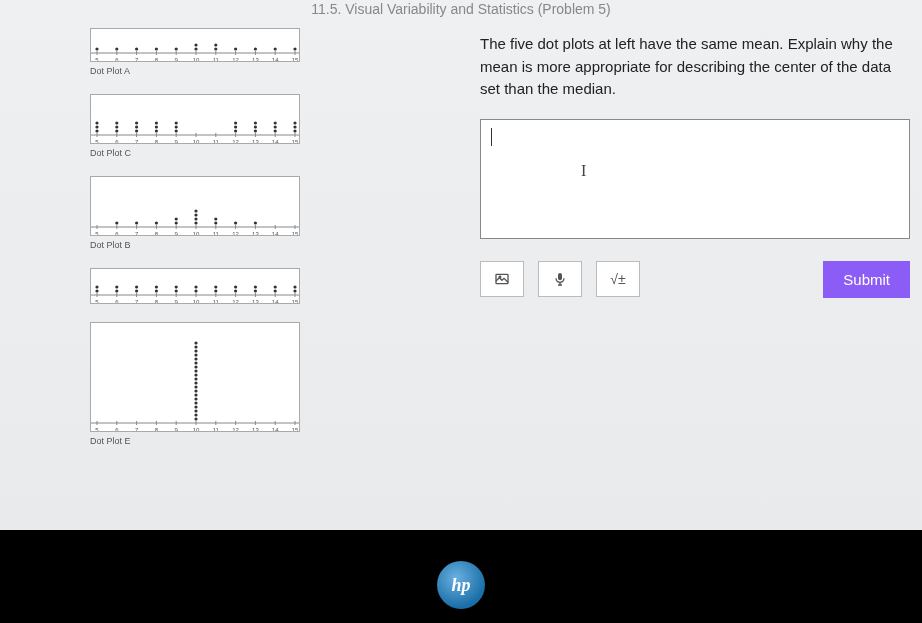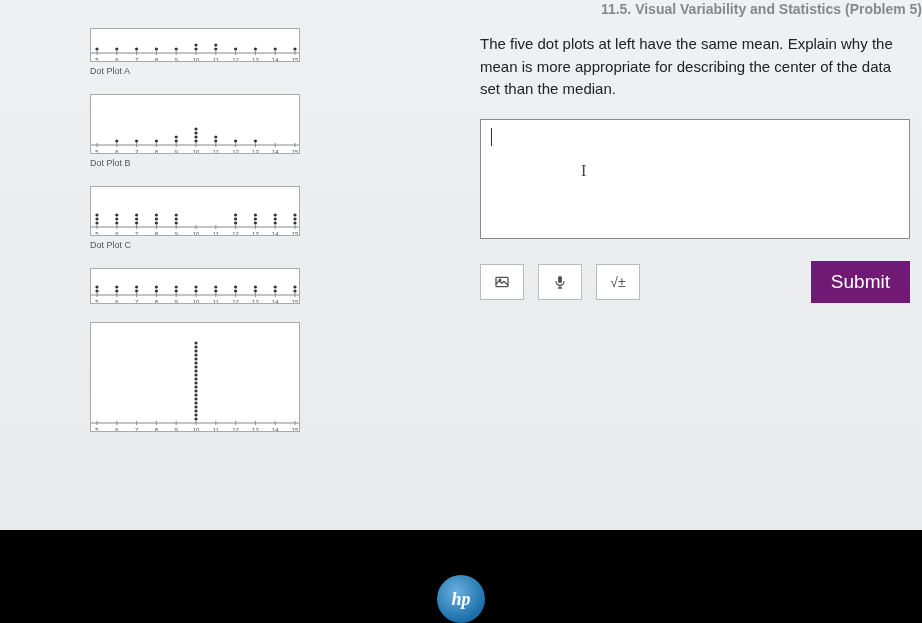--- a/index.html
+++ b/index.html
@@ -10,23 +10,23 @@
       background: linear-gradient(to bottom, #eef0f2 0%, #e8eaec 85%, #000 85%, #000 100%);
       position: relative;
       overflow: hidden;
     }
     .header-title {
       position: absolute;
       top: 0;
       left: 0;
       right: 0;
       height: 18px;
-      text-align: right;
+      text-align: center;
       font-size: 14px;
-      font-weight: 700;
+      font-weight: 400;
       color: #888;
       padding-top: 1px;
       overflow: hidden;
     }
     .main {
       position: absolute;
       top: 18px;
       left: 0;
       right: 0;
       bottom: 92px;
@@ -100,30 +100,30 @@
       display: flex;
       align-items: center;
       justify-content: center;
       font-size: 14px;
       color: #555;
       cursor: pointer;
     }
     .tool-btn svg { width: 16px; height: 16px; }
     .spacer { flex: 1; }
     .submit-btn {
-      background: #701a75;
+      background: #8b5cf6;
       color: #fff;
       border: none;
       padding: 10px 20px;
-      font-size: 19px;
+      font-size: 15px;
       cursor: pointer;
     }
     .hp-logo {
       position: absolute;
-      bottom: 0;
+      bottom: 14px;
       left: 50%;
       transform: translateX(-50%);
       width: 48px;
       height: 48px;
       border-radius: 50%;
       background: radial-gradient(circle at 40% 35%, #6ab0e0, #1a6fa8 70%);
       color: #fff;
       font-style: italic;
       font-weight: bold;
       font-size: 18px;
@@ -173,61 +173,20 @@
           <text x="164.4" y="33" font-size="6" fill="#555" text-anchor="middle">13</text>
           <circle cx="164.4" cy="20" r="1.6" fill="#333"></circle>
           <line x1="184.20000000000002" y1="22" x2="184.20000000000002" y2="26" stroke="#888"></line>
           <text x="184.20000000000002" y="33" font-size="6" fill="#555" text-anchor="middle">14</text>
           <circle cx="184.20000000000002" cy="20" r="1.6" fill="#333"></circle>
           <line x1="204" y1="22" x2="204" y2="26" stroke="#888"></line>
           <text x="204" y="33" font-size="6" fill="#555" text-anchor="middle">15</text>
           <circle cx="204" cy="20" r="1.6" fill="#333"></circle>
         </svg>
         <div class="plot-caption">Dot Plot A</div>
-      </div>
-      <div class="plot-wrap">
-        <svg class="dotplot" width="210" height="60">
-          <line x1="0" y1="50" x2="210" y2="50" stroke="#888" stroke-width="1"></line>
-          <line x1="6" y1="48" x2="6" y2="52" stroke="#888"></line>
-          <text x="6" y="59" font-size="6" fill="#555" text-anchor="middle">5</text>
-          <line x1="25.8" y1="48" x2="25.8" y2="52" stroke="#888"></line>
-          <text x="25.8" y="59" font-size="6" fill="#555" text-anchor="middle">6</text>
-          <circle cx="25.8" cy="46" r="1.6" fill="#333"></circle>
-          <line x1="45.6" y1="48" x2="45.6" y2="52" stroke="#888"></line>
-          <text x="45.6" y="59" font-size="6" fill="#555" text-anchor="middle">7</text>
-          <circle cx="45.6" cy="46" r="1.6" fill="#333"></circle>
-          <line x1="65.4" y1="48" x2="65.4" y2="52" stroke="#888"></line>
-          <text x="65.4" y="59" font-size="6" fill="#555" text-anchor="middle">8</text>
-          <circle cx="65.4" cy="46" r="1.6" fill="#333"></circle>
-          <line x1="85.2" y1="48" x2="85.2" y2="52" stroke="#888"></line>
-          <text x="85.2" y="59" font-size="6" fill="#555" text-anchor="middle">9</text>
-          <circle cx="85.2" cy="46" r="1.6" fill="#333"></circle>
-          <circle cx="85.2" cy="42" r="1.6" fill="#333"></circle>
-          <line x1="105" y1="48" x2="105" y2="52" stroke="#888"></line>
-          <text x="105" y="59" font-size="6" fill="#555" text-anchor="middle">10</text>
-          <circle cx="105" cy="46" r="1.6" fill="#333"></circle>
-          <circle cx="105" cy="42" r="1.6" fill="#333"></circle>
-          <circle cx="105" cy="38" r="1.6" fill="#333"></circle>
-          <circle cx="105" cy="34" r="1.6" fill="#333"></circle>
-          <line x1="124.8" y1="48" x2="124.8" y2="52" stroke="#888"></line>
-          <text x="124.8" y="59" font-size="6" fill="#555" text-anchor="middle">11</text>
-          <circle cx="124.8" cy="46" r="1.6" fill="#333"></circle>
-          <circle cx="124.8" cy="42" r="1.6" fill="#333"></circle>
-          <line x1="144.6" y1="48" x2="144.6" y2="52" stroke="#888"></line>
-          <text x="144.6" y="59" font-size="6" fill="#555" text-anchor="middle">12</text>
-          <circle cx="144.6" cy="46" r="1.6" fill="#333"></circle>
-          <line x1="164.4" y1="48" x2="164.4" y2="52" stroke="#888"></line>
-          <text x="164.4" y="59" font-size="6" fill="#555" text-anchor="middle">13</text>
-          <circle cx="164.4" cy="46" r="1.6" fill="#333"></circle>
-          <line x1="184.20000000000002" y1="48" x2="184.20000000000002" y2="52" stroke="#888"></line>
-          <text x="184.20000000000002" y="59" font-size="6" fill="#555" text-anchor="middle">14</text>
-          <line x1="204" y1="48" x2="204" y2="52" stroke="#888"></line>
-          <text x="204" y="59" font-size="6" fill="#555" text-anchor="middle">15</text>
-        </svg>
-        <div class="plot-caption">Dot Plot B</div>
       </div>
       <div class="plot-wrap">
         <svg class="dotplot" width="210" height="50">
           <line x1="0" y1="40" x2="210" y2="40" stroke="#888" stroke-width="1"></line>
           <line x1="6" y1="38" x2="6" y2="42" stroke="#888"></line>
           <text x="6" y="49" font-size="6" fill="#555" text-anchor="middle">5</text>
           <circle cx="6" cy="36" r="1.6" fill="#333"></circle>
           <circle cx="6" cy="32" r="1.6" fill="#333"></circle>
           <circle cx="6" cy="28" r="1.6" fill="#333"></circle>
           <line x1="25.8" y1="38" x2="25.8" y2="42" stroke="#888"></line>
@@ -271,20 +230,61 @@
           <circle cx="184.20000000000002" cy="28" r="1.6" fill="#333"></circle>
           <line x1="204" y1="38" x2="204" y2="42" stroke="#888"></line>
           <text x="204" y="49" font-size="6" fill="#555" text-anchor="middle">15</text>
           <circle cx="204" cy="36" r="1.6" fill="#333"></circle>
           <circle cx="204" cy="32" r="1.6" fill="#333"></circle>
           <circle cx="204" cy="28" r="1.6" fill="#333"></circle>
         </svg>
         <div class="plot-caption">Dot Plot C</div>
       </div>
       <div class="plot-wrap">
+        <svg class="dotplot" width="210" height="60">
+          <line x1="0" y1="50" x2="210" y2="50" stroke="#888" stroke-width="1"></line>
+          <line x1="6" y1="48" x2="6" y2="52" stroke="#888"></line>
+          <text x="6" y="59" font-size="6" fill="#555" text-anchor="middle">5</text>
+          <line x1="25.8" y1="48" x2="25.8" y2="52" stroke="#888"></line>
+          <text x="25.8" y="59" font-size="6" fill="#555" text-anchor="middle">6</text>
+          <circle cx="25.8" cy="46" r="1.6" fill="#333"></circle>
+          <line x1="45.6" y1="48" x2="45.6" y2="52" stroke="#888"></line>
+          <text x="45.6" y="59" font-size="6" fill="#555" text-anchor="middle">7</text>
+          <circle cx="45.6" cy="46" r="1.6" fill="#333"></circle>
+          <line x1="65.4" y1="48" x2="65.4" y2="52" stroke="#888"></line>
+          <text x="65.4" y="59" font-size="6" fill="#555" text-anchor="middle">8</text>
+          <circle cx="65.4" cy="46" r="1.6" fill="#333"></circle>
+          <line x1="85.2" y1="48" x2="85.2" y2="52" stroke="#888"></line>
+          <text x="85.2" y="59" font-size="6" fill="#555" text-anchor="middle">9</text>
+          <circle cx="85.2" cy="46" r="1.6" fill="#333"></circle>
+          <circle cx="85.2" cy="42" r="1.6" fill="#333"></circle>
+          <line x1="105" y1="48" x2="105" y2="52" stroke="#888"></line>
+          <text x="105" y="59" font-size="6" fill="#555" text-anchor="middle">10</text>
+          <circle cx="105" cy="46" r="1.6" fill="#333"></circle>
+          <circle cx="105" cy="42" r="1.6" fill="#333"></circle>
+          <circle cx="105" cy="38" r="1.6" fill="#333"></circle>
+          <circle cx="105" cy="34" r="1.6" fill="#333"></circle>
+          <line x1="124.8" y1="48" x2="124.8" y2="52" stroke="#888"></line>
+          <text x="124.8" y="59" font-size="6" fill="#555" text-anchor="middle">11</text>
+          <circle cx="124.8" cy="46" r="1.6" fill="#333"></circle>
+          <circle cx="124.8" cy="42" r="1.6" fill="#333"></circle>
+          <line x1="144.6" y1="48" x2="144.6" y2="52" stroke="#888"></line>
+          <text x="144.6" y="59" font-size="6" fill="#555" text-anchor="middle">12</text>
+          <circle cx="144.6" cy="46" r="1.6" fill="#333"></circle>
+          <line x1="164.4" y1="48" x2="164.4" y2="52" stroke="#888"></line>
+          <text x="164.4" y="59" font-size="6" fill="#555" text-anchor="middle">13</text>
+          <circle cx="164.4" cy="46" r="1.6" fill="#333"></circle>
+          <line x1="184.20000000000002" y1="48" x2="184.20000000000002" y2="52" stroke="#888"></line>
+          <text x="184.20000000000002" y="59" font-size="6" fill="#555" text-anchor="middle">14</text>
+          <line x1="204" y1="48" x2="204" y2="52" stroke="#888"></line>
+          <text x="204" y="59" font-size="6" fill="#555" text-anchor="middle">15</text>
+        </svg>
+        <div class="plot-caption">Dot Plot B</div>
+      </div>
+      <div class="plot-wrap">
         <svg class="dotplot" width="210" height="36">
           <line x1="0" y1="26" x2="210" y2="26" stroke="#888" stroke-width="1"></line>
           <line x1="6" y1="24" x2="6" y2="28" stroke="#888"></line>
           <text x="6" y="35" font-size="6" fill="#555" text-anchor="middle">5</text>
           <circle cx="6" cy="22" r="1.6" fill="#333"></circle>
           <circle cx="6" cy="18" r="1.6" fill="#333"></circle>
           <line x1="25.8" y1="24" x2="25.8" y2="28" stroke="#888"></line>
           <text x="25.8" y="35" font-size="6" fill="#555" text-anchor="middle">6</text>
           <circle cx="25.8" cy="22" r="1.6" fill="#333"></circle>
           <circle cx="25.8" cy="18" r="1.6" fill="#333"></circle>
@@ -365,20 +365,21 @@
           <text x="124.8" y="109" font-size="6" fill="#555" text-anchor="middle">11</text>
           <line x1="144.6" y1="98" x2="144.6" y2="102" stroke="#888"></line>
           <text x="144.6" y="109" font-size="6" fill="#555" text-anchor="middle">12</text>
           <line x1="164.4" y1="98" x2="164.4" y2="102" stroke="#888"></line>
           <text x="164.4" y="109" font-size="6" fill="#555" text-anchor="middle">13</text>
           <line x1="184.20000000000002" y1="98" x2="184.20000000000002" y2="102" stroke="#888"></line>
           <text x="184.20000000000002" y="109" font-size="6" fill="#555" text-anchor="middle">14</text>
           <line x1="204" y1="98" x2="204" y2="102" stroke="#888"></line>
           <text x="204" y="109" font-size="6" fill="#555" text-anchor="middle">15</text>
         </svg>
+        <div class="plot-caption">Dot Plot E</div>
       </div>
     </div>
 
   <div class="right-col">
     <div class="question-text">The five dot plots at left have the same mean. Explain why the mean is more appropriate for describing the center of the data set than the median.</div>
 
     <div class="answer-box">
       <div class="cursor"></div>
       <div class="mouse-caret">I</div>
     </div>

